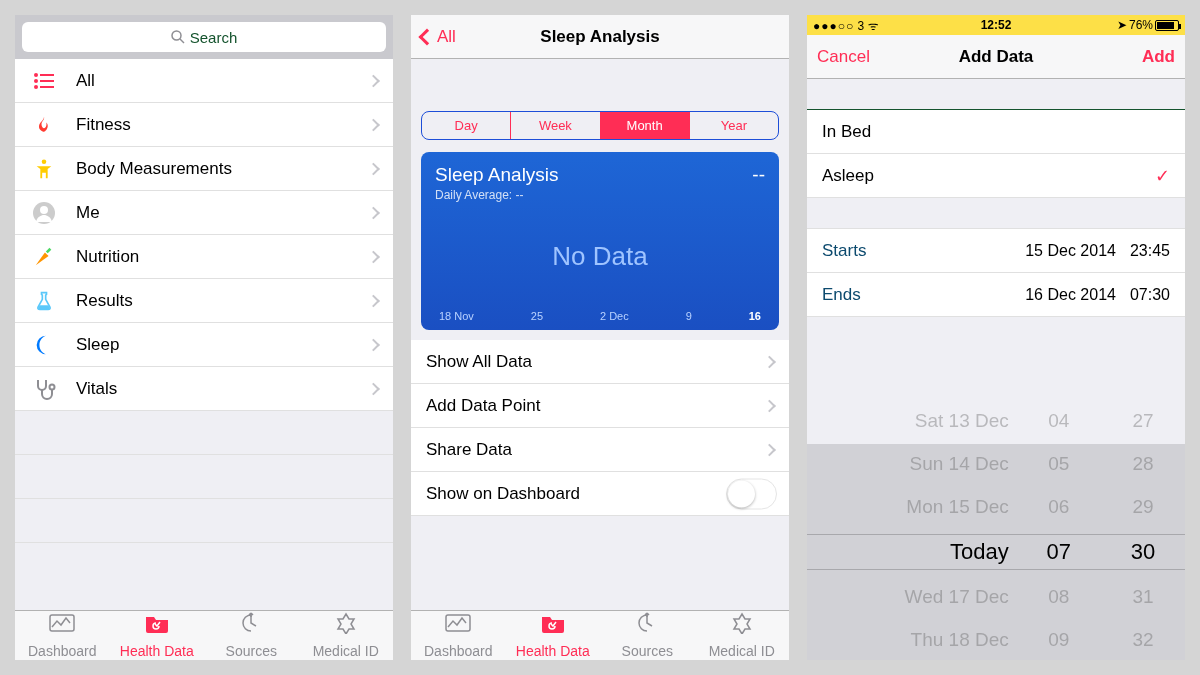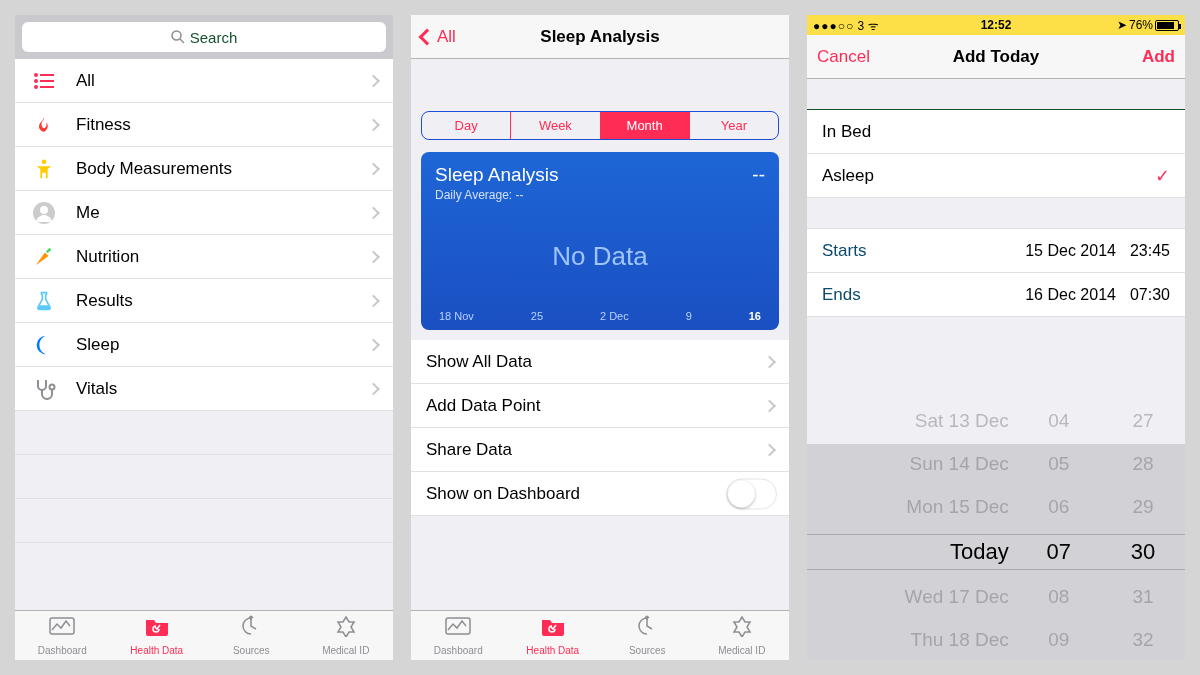--- a/index.html
+++ b/index.html
@@ -97,21 +97,21 @@
     background:#f7f7f8;
     border-top:1px solid #b2b2b2;
     display:flex;
   }
   .tab {
     flex:1;
     display:flex;
     flex-direction:column;
     align-items:center;
     justify-content:center;
-    font-size:10px;
+    font-size:14px;
     color:#8e8e93;
     gap:6px;
   }
   .tab.active { color:#ff2d55; }
   .tab svg { width:26px; height:22px; }
   
   .seg-wrap { padding:8px 10px; }
   .seg {
     display:flex;
     border:1px solid #1d4ed8;
@@ -415,21 +415,21 @@
     <span><span class="signal-dots">●●●○○</span> <span>3</span> <span>ᯤ</span></span>
     <span class="status-center">12:52</span>
     <span class="batt">➤ <span>76%</span><span class="batt-shell">
           <span class="batt-fill"></span>
         </span></span>
   </div>
   <div class="nav-bar" style="border-bottom:1px solid #b2b2b2">
     <div class="nav-left">
         <span>Cancel</span>
       </div>
-    <span class="nav-title">Add Today</span>
+    <span class="nav-title">Add Data</span>
     <div class="nav-right">
         <span>Add</span>
       </div>
   </div>
   <div class="section-gap"></div>
   <div class="list" id="typeopts" style="border-top:1px solid #14532d">
       <div class="row header-label">
         <span>In Bed</span>
       </div>
       <div class="row header-label">

